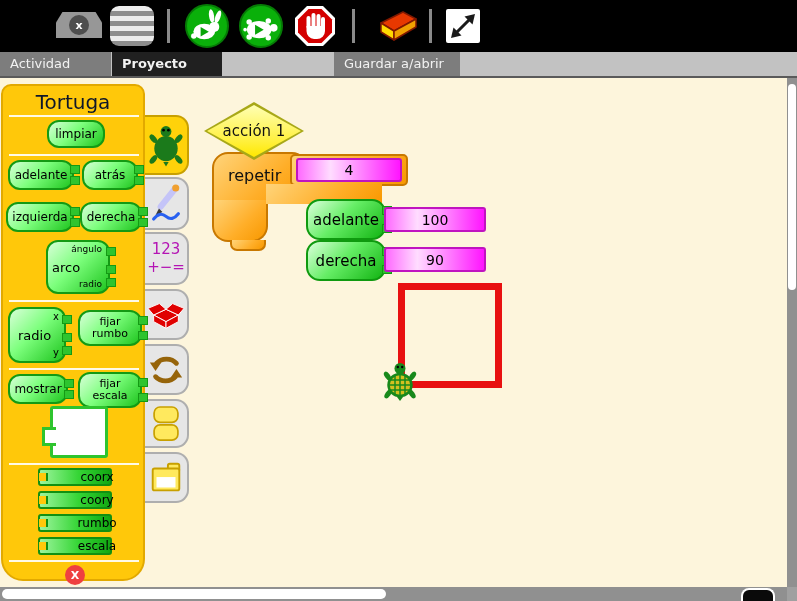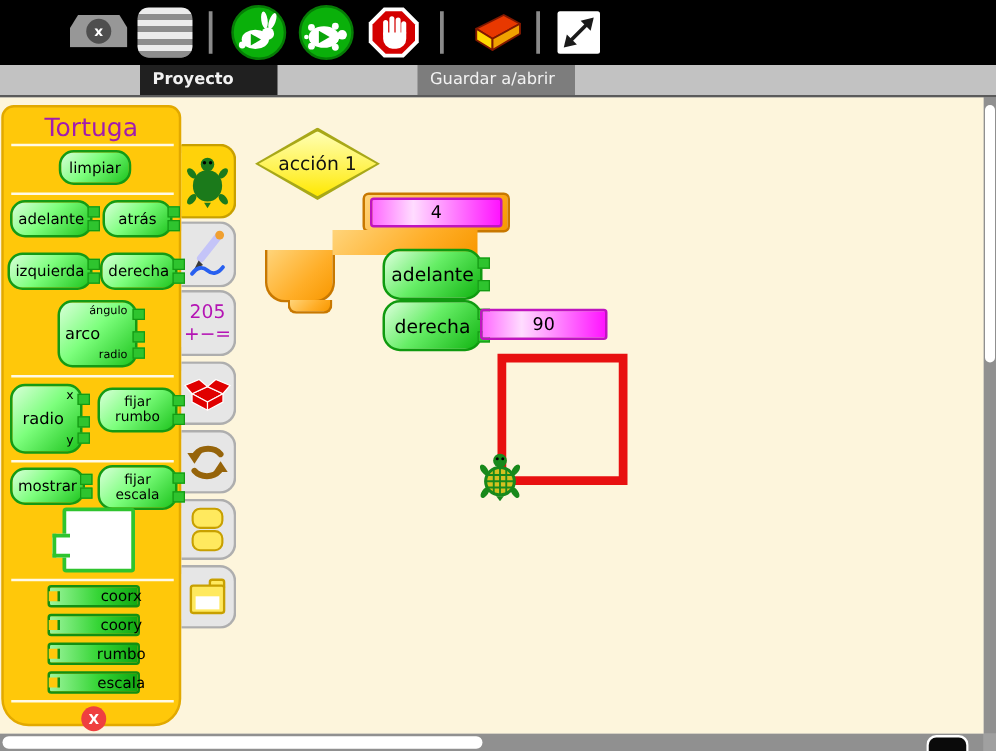--- a/index.html
+++ b/index.html
@@ -22,21 +22,21 @@
   .menu-tab.active{background:#202020;font-weight:bold;}
   #menuline{left:0;top:76px;width:797px;height:2px;background:#5a5a5a;}
 
   
   #canvas{left:0;top:78px;width:787px;height:509px;background:#fdf5dc;}
   .scroll-track{background:#909090;}
   .scroll-thumb{background:#fff;border-radius:5px;}
 
   
   #palette{left:1px;top:84px;width:144px;height:497px;background:#ffc80a;border:2px solid #e2a900;border-radius:10px 10px 22px 22px;z-index:5;}
-  .pal-title{width:100%;text-align:center;font-size:20px;color:#a21caf;}
+  .pal-title{width:100%;text-align:center;font-size:20px;color:#0f172a;}
   .pal-sep{height:2px;background:rgba(255,255,255,0.9);}
   .green-block{background:linear-gradient(135deg,#d8ffd8 0%,#7dff7d 45%,#1ec41e 100%);border:2px solid #149a14;border-radius:12px;color:#000;font-size:12px;text-align:right;line-height:1.05;}
   .nub{position:absolute;right:-8px;width:8px;height:7px;background:#2ec42e;border:1px solid #149a14;}
   .value-bar{background:linear-gradient(90deg,#9cf59c 0%,#35d535 55%,#12a812 100%);border:2px solid #129012;border-radius:3px;font-size:12px;color:#000;padding-left:44px;}
   .value-notch{position:absolute;left:-1px;top:3px;width:7px;height:8px;background:#ffc80a;border-right:2px solid #129012;}
   .media-box{background:#fff;border:3px solid #2ec42e;border-radius:3px;}
   .close-btn{width:20px;height:20px;border-radius:50%;background:#ef4040;color:#fff;font-size:11px;font-weight:bold;}
 
   
   .side-tab{left:145px;width:44px;background:#e6e6e6;border:2px solid #aeaeae;border-left:none;border-radius:0 13px 13px 0;z-index:4;}
@@ -124,43 +124,48 @@
     <div class="abs expand-btn ctr" style="left:446px;top:9px;width:34px;height:34px;">
       <svg width="34" height="34" viewBox="0 0 34 34">
         <line x1="11" y1="23" x2="23" y2="11" stroke="#1a1a1a" stroke-width="3"></line>
         <polygon points="29,5 18.5,7.5 26.5,15.5" fill="#1a1a1a"></polygon>
         <polygon points="5,29 15.5,26.5 7.5,18.5" fill="#1a1a1a"></polygon>
       </svg>
     </div>
   </div>
 
   <div id="menubar" class="abs">
+    <div class="abs menu-tab" style="left:0;width:111px;">Actividad</div>
     <div class="abs menu-tab active" style="left:112px;width:110px;">Proyecto</div>
     <div class="abs menu-tab" style="left:334px;width:126px;">Guardar a/abrir de</div>
   </div>
   <div id="menuline" class="abs"></div>
 
   <div id="canvas" class="abs"></div>
 
   <div class="abs diamond-outer" style="left:204px;top:102px;width:100px;height:58px;">
     <div class="diamond-inner">acción 1</div>
   </div>
 
+  <div class="abs orange orange-b" style="left:212px;top:152px;width:96px;height:52px;border-radius:16px 16px 0 0;z-index:1;">
+    <div style="padding:12px 0 0 14px;font-size:16px;color:#111;">repetir</div>
+  </div>
   <div class="abs orange orange-b" style="left:212px;top:200px;width:56px;height:42px;border-radius:0 0 16px 16px;border-top:none;z-index:1;"></div>
   <div class="abs orange orange-b" style="left:290px;top:154px;width:118px;height:32px;border-radius:5px;z-index:1;"></div>
   <div class="abs orange" style="left:266px;top:184px;width:116px;height:20px;z-index:1;"></div>
   <div class="abs orange orange-b" style="left:230px;top:240px;width:36px;height:11px;border-radius:0 0 7px 7px;border-top:none;z-index:1;"></div>
 
   <div class="abs magenta ctr" style="left:296px;top:158px;width:106px;height:24px;">4</div>
 
   <div class="abs canvas-green ctr" style="left:306px;top:199px;width:80px;height:41px;">
     <span>adelante</span>
     <div class="nub" style="top:5px;"></div>
     <div class="nub" style="bottom:5px;"></div>
   </div>
+  <div class="abs magenta ctr" style="left:384px;top:207px;width:102px;height:25px;">100</div>
 
   <div class="abs canvas-green ctr" style="left:306px;top:240px;width:80px;height:41px;">
     <span>derecha</span>
     <div class="nub" style="top:5px;"></div>
     <div class="nub" style="bottom:5px;"></div>
   </div>
   <div class="abs magenta ctr" style="left:384px;top:247px;width:102px;height:25px;">90</div>
 
   <div class="abs red-square" style="left:398px;top:283px;width:104px;height:105px;"></div>
   <div class="abs" style="left:381px;top:361px;width:38px;height:40px;z-index:3;">
@@ -300,21 +305,21 @@
     <svg width="38" height="46" viewBox="0 0 42 52">
       <line x1="31" y1="9" x2="15" y2="29" stroke="#c4c4f8" stroke-width="7" stroke-linecap="round"></line>
       <circle cx="32" cy="8" r="4" fill="#f0a030"></circle>
       <polygon points="13,31 9,39 17,35" fill="#3a3a3a"></polygon>
       <path d="M7 43 q7 -9 14 -3 t14 -3" stroke="#2860f0" stroke-width="3.5" fill="none" stroke-linecap="round"></path>
     </svg>
   </div>
 
   <div class="abs side-tab ctr" style="top:232px;height:53px;">
     <div class="num-tab-text">
-      <div>205</div>
+      <div>123</div>
       <div>+−=</div>
     </div>
   </div>
 
   <div class="abs side-tab ctr" style="top:289px;height:51px;">
     <svg width="38" height="38" viewBox="0 0 40 40">
       <g fill="#e00000" stroke="#fff" stroke-width="1">
         <polygon points="20,14 33,20 20,27 7,20"></polygon>
         <polygon points="7,20 1,13 13,8 20,14"></polygon>
         <polygon points="33,20 39,13 27,8 20,14"></polygon>

